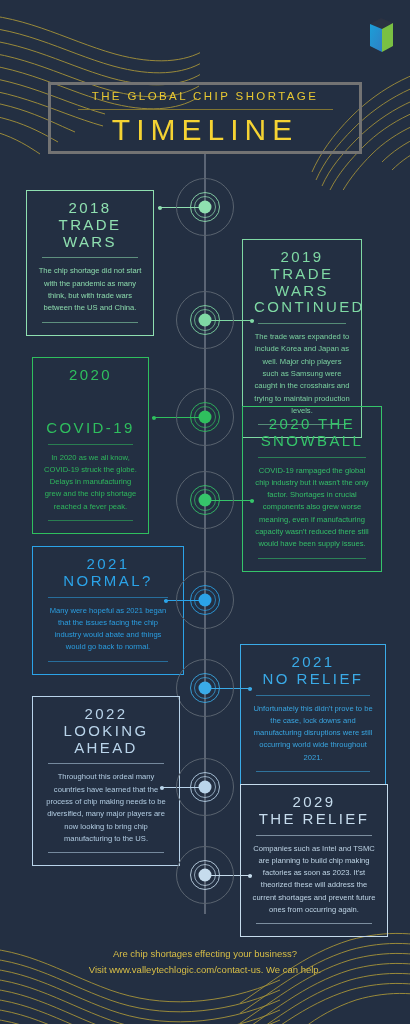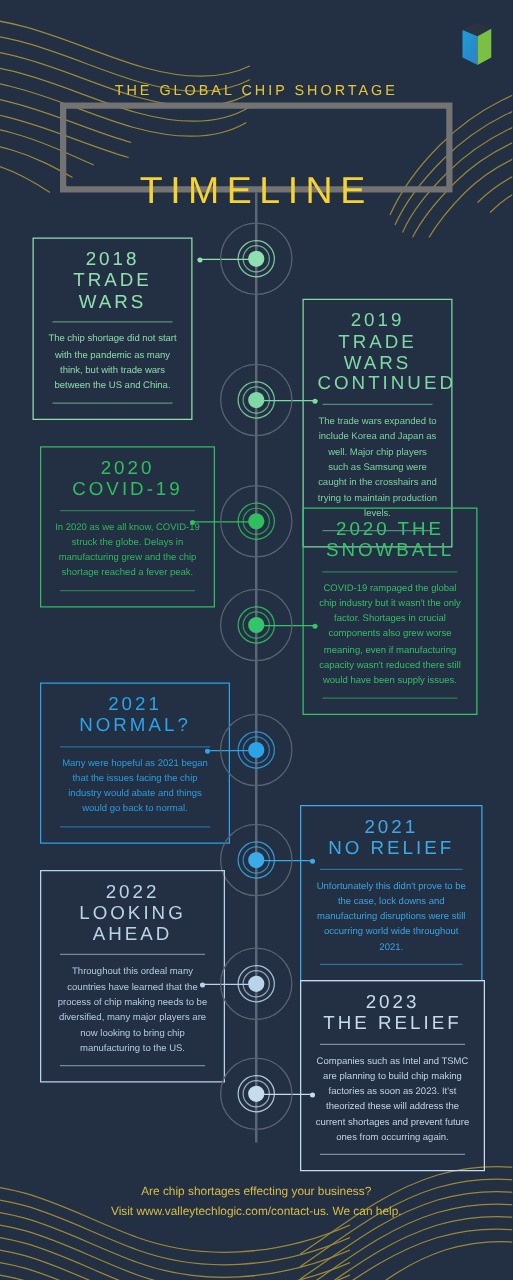--- a/index.html
+++ b/index.html
@@ -31,26 +31,25 @@
   
   .logo { position: absolute; right: 14px; top: 17px; }
 
   
   .header-box {
     position: absolute;
     left: 48px;
     top: 82px;
     width: 314px;
     height: 72px;
-    border: 5px solid #737373;
+    border: 3px solid #737373;
     display: flex;
     flex-direction: column;
     align-items: center;
     justify-content: center;
-    gap: 24px;
   }
   .header-kicker {
     color: #e8c832;
     font-size: 11.5px;
     letter-spacing: 2.4px;
     font-weight: 500;
     text-align: center;
     line-height: 1;
     padding-bottom: 6px;
     white-space: nowrap;
@@ -264,23 +263,23 @@
       </div>
       <div class="connector" style="color: rgb(127, 217, 164); background: rgb(127, 217, 164); left: 205px; width: 49px; top: 320px;">
         <span class="dot" style="right: 0px;"></span>
       </div>
       <div class="node" style="top: 320px; color: rgb(127, 217, 164);">
         <div class="ring ring-outer"></div>
         <div class="ring ring-mid"></div>
         <div class="ring ring-in"></div>
         <div class="core"></div>
       </div>
-      <div class="card" style="left: 32px; top: 357px; width: 140px; min-height: 112px; color: rgb(47, 191, 94);">
+      <div class="card" style="left: 32px; top: 357px; width: 117px; min-height: 112px; color: rgb(47, 191, 94);">
         <div class="card-year">2020</div>
-        <div class="card-head" style="white-space: normal;">COVID-19</div>
+        <div class="card-head" style="white-space: normal; margin-top: 36px;">COVID-19</div>
         <div class="card-rule"></div>
         <div class="card-body">In 2020 as we all know, COVID-19 struck the globe. Delays in manufacturing grew and the chip shortage reached a fever peak.</div>
         <div class="card-rule bottom"></div>
       </div>
       <div class="connector" style="color: rgb(47, 191, 94); background: rgb(47, 191, 94); left: 152px; width: 53px; top: 417px;">
         <span class="dot" style="left: 0px;"></span>
       </div>
       <div class="node" style="top: 417px; color: rgb(47, 191, 94);">
         <div class="ring ring-outer"></div>
         <div class="ring ring-mid"></div>
@@ -345,21 +344,21 @@
       <div class="connector" style="color: rgb(185, 212, 234); background: rgb(185, 212, 234); left: 160px; width: 45px; top: 787px;">
         <span class="dot" style="left: 0px;"></span>
       </div>
       <div class="node" style="top: 787px; color: rgb(185, 212, 234);">
         <div class="ring ring-outer"></div>
         <div class="ring ring-mid"></div>
         <div class="ring ring-in"></div>
         <div class="core"></div>
       </div>
       <div class="card" style="left: 240px; top: 784px; width: 148px; min-height: 146px; color: rgb(198, 220, 237);">
-        <div class="card-year">2023</div>
+        <div class="card-year">2029</div>
         <div class="card-head" style="white-space: normal;">THE RELIEF</div>
         <div class="card-rule"></div>
         <div class="card-body">Companies such as Intel and TSMC are planning to build chip making factories as soon as 2023. It'st theorized these will address the current shortages and prevent future ones from occurring again.</div>
         <div class="card-rule bottom"></div>
       </div>
       <div class="connector" style="color: rgb(198, 220, 237); background: rgb(198, 220, 237); left: 205px; width: 47px; top: 875px;">
         <span class="dot" style="right: 0px;"></span>
       </div>
       <div class="node" style="top: 875px; color: rgb(198, 220, 237);">
         <div class="ring ring-outer"></div>

